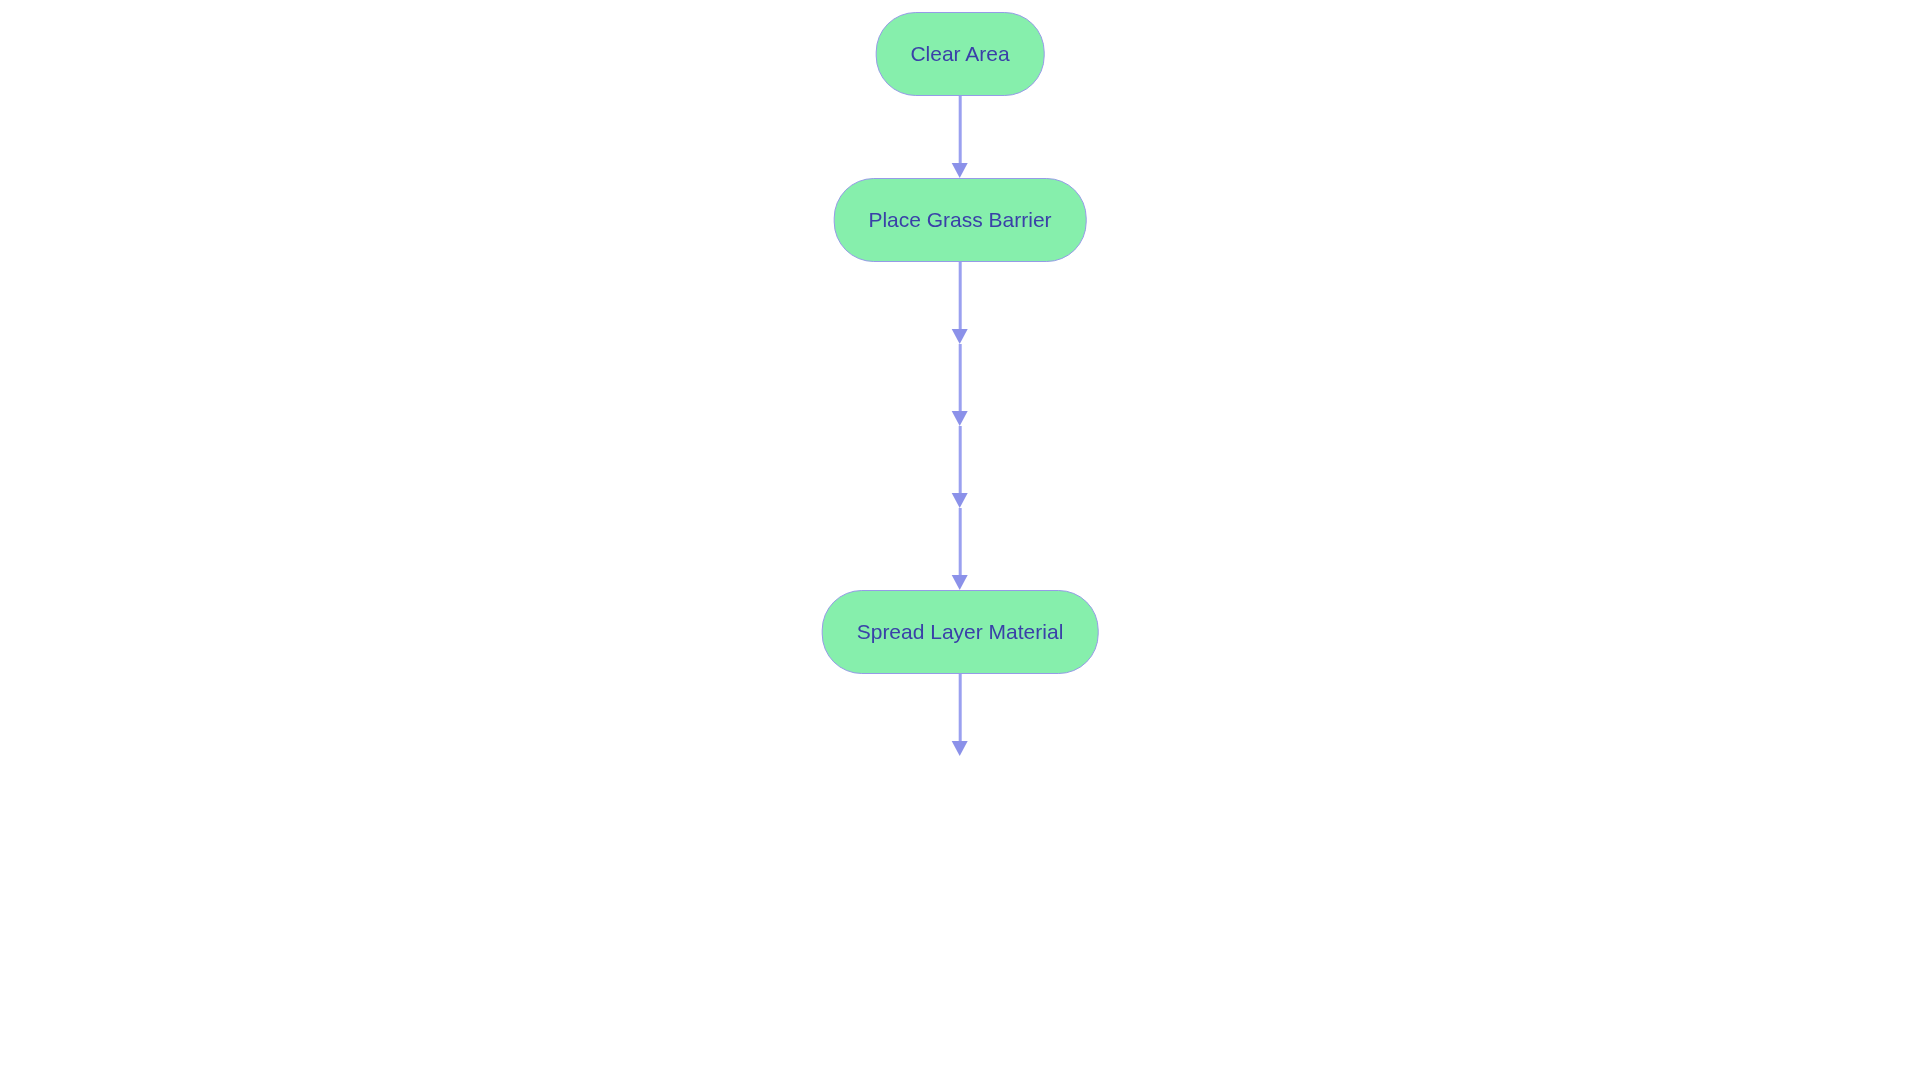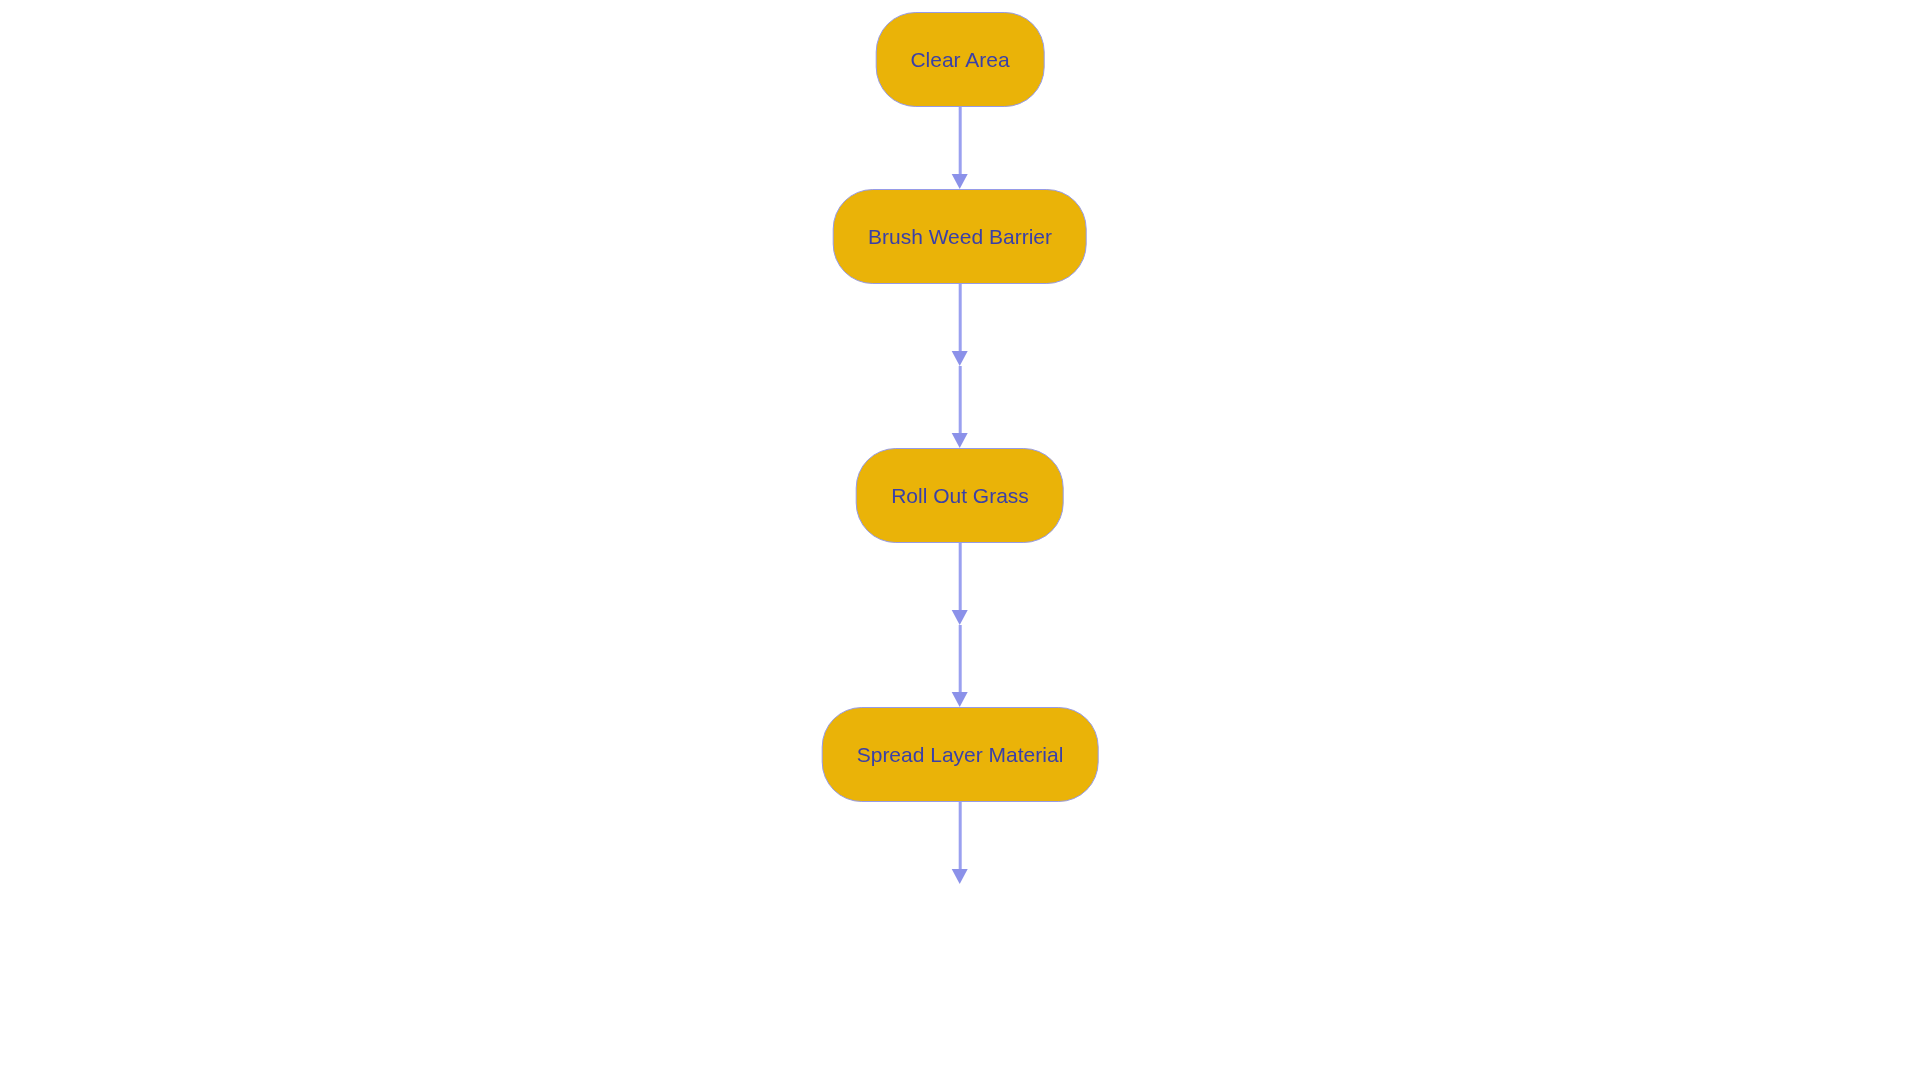--- a/index.html
+++ b/index.html
@@ -19,24 +19,24 @@
     position: absolute;
     left: 50%;
     top: 12px;
     transform: translateX(-50%);
     display: flex;
     flex-direction: column;
     align-items: center;
   }
   .node {
     box-sizing: border-box;
-    height: 95px;
+    height: 84px;
     padding: 17px 34px;
     border-radius: 40px;
-    background: #eab308;
+    background: #86efac;
     border: 1.5px solid #969be7;
     display: flex;
     align-items: center;
     justify-content: center;
     color: #3a40a8;
     font-size: 21px;
     white-space: nowrap;
   }
   .connector {
     height: 82px;
@@ -63,34 +63,33 @@
 <div class="canvas">
   <div class="flow-column">
 
     <div class="node">Clear Area</div>
 
     <div class="connector">
       <div class="connector-line"></div>
       <div class="arrowhead"></div>
     </div>
 
-    <div class="node">Brush Weed Barrier</div>
+    <div class="node">Place Grass Barrier</div>
 
     <div class="connector">
       <div class="connector-line"></div>
       <div class="arrowhead"></div>
     </div>
 
 
     <div class="connector">
       <div class="connector-line"></div>
       <div class="arrowhead"></div>
     </div>
 
-    <div class="node">Roll Out Grass</div>
 
     <div class="connector">
       <div class="connector-line"></div>
       <div class="arrowhead"></div>
     </div>
 
 
     <div class="connector">
       <div class="connector-line"></div>
       <div class="arrowhead"></div>

